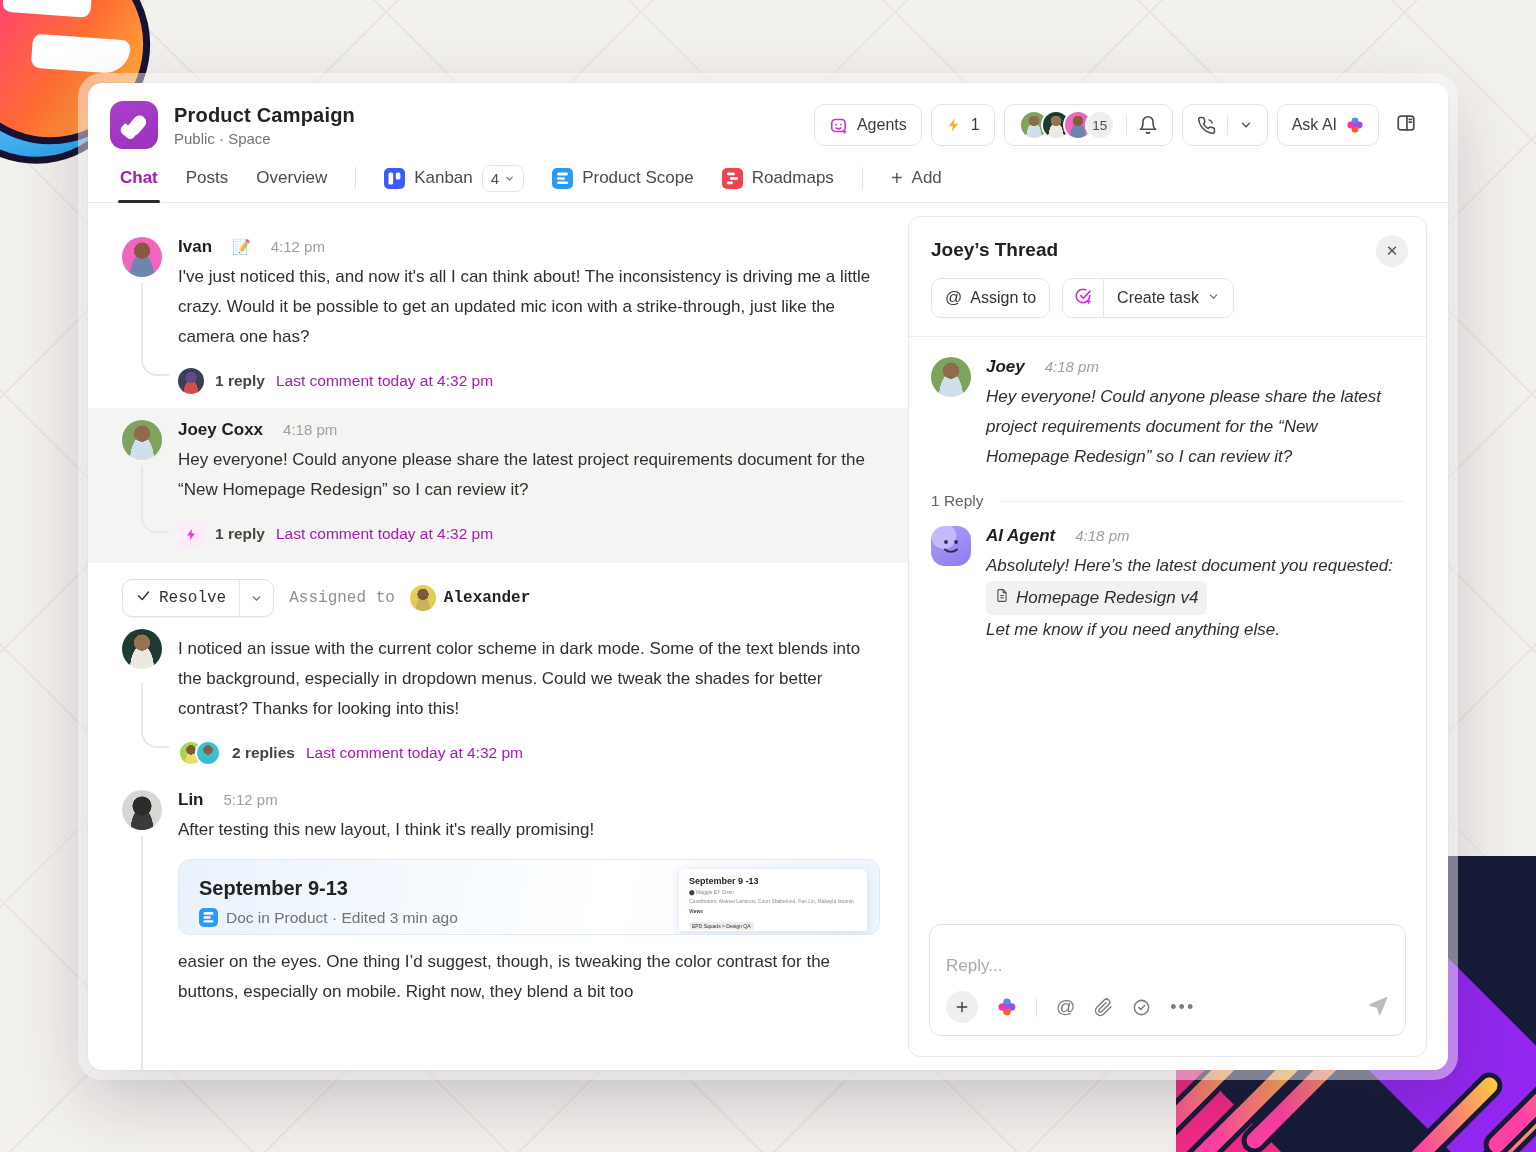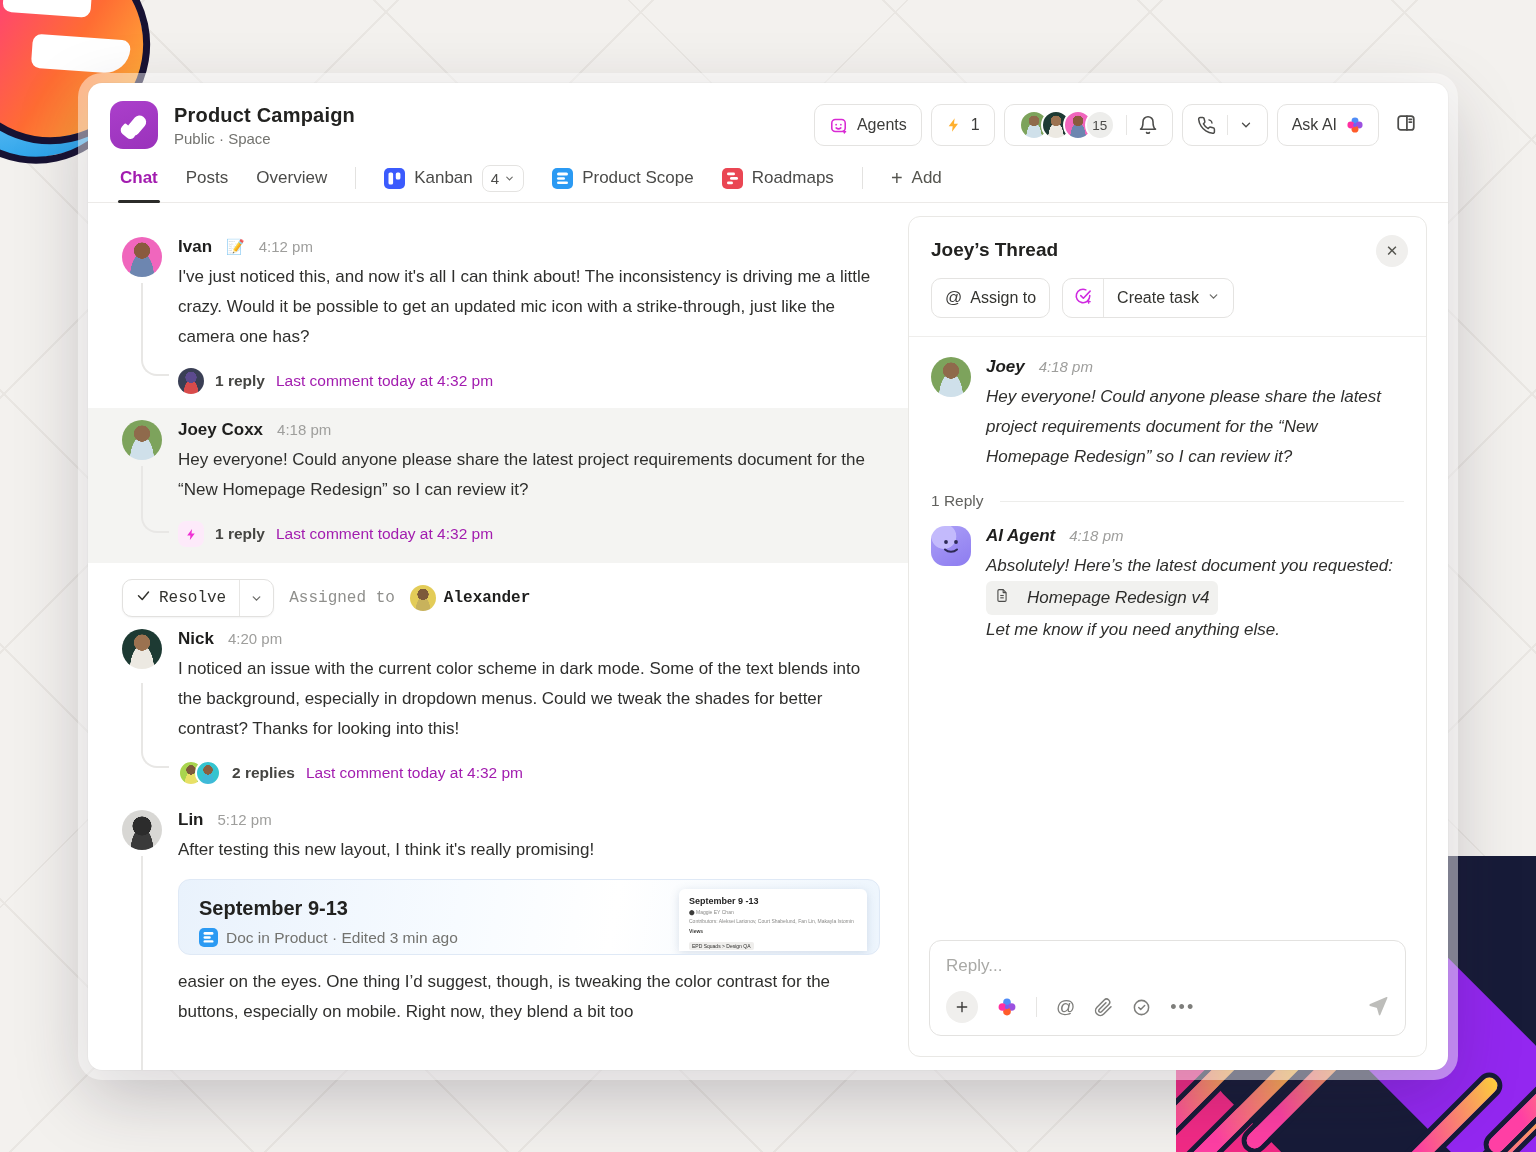--- a/index.html
+++ b/index.html
@@ -88,21 +88,21 @@
   .av-alex { background:radial-gradient(circle at 50% 36%, #7d5a3a 0 26%, transparent 27%), radial-gradient(ellipse at 50% 104%, #c8b25c 0 40%, transparent 41%), #e3cc58; }
   .av-rep1 { background:radial-gradient(circle at 50% 36%, #5c4a8e 0 26%, transparent 27%), radial-gradient(ellipse at 50% 104%, #d84b4b 0 40%, transparent 41%), #3a3f55; }
   .av-rep2 { background:radial-gradient(circle at 50% 36%, #7d5a3a 0 26%, transparent 27%), radial-gradient(ellipse at 50% 104%, #e8e066 0 40%, transparent 41%), #a9d44e; }
   .av-rep3 { background:radial-gradient(circle at 50% 36%, #8a5f40 0 26%, transparent 27%), radial-gradient(ellipse at 50% 104%, #3fb9d8 0 40%, transparent 41%), #35c4cf; }
 
   .connector { position:absolute; left:53px; top:58px; bottom:24px; width:28px;
     border-left:2px solid #e8e7e5; border-bottom:2px solid #e8e7e5; border-bottom-left-radius:16px; }
   .connector.line-only { border-bottom:none; border-radius:0; bottom:-60px; }
 
   .msg-body { flex:1; min-width:0; }
-  .msg-head { display:flex; align-items:baseline; gap:14px; }
+  .msg-head { display:flex; align-items:baseline; gap:20px; }
   .name { font-weight:700; font-size:17px; color:#1e1e1d; }
   .badge { font-size:15px; }
   .time { font-size:15px; color:#9e9e9c; }
   .text { font-size:17px; color:#2f2f2d; line-height:30px; margin-top:5px; max-width:705px; }
 
   .reply-meta { display:flex; align-items:center; gap:11px; margin-top:16px; font-size:15.5px; cursor:pointer; }
   .reply-meta .count { font-weight:700; color:#454542; }
   .reply-meta .last { color:#a21caf; }
   .mini-av { width:26px; height:26px; border-radius:50%; flex:none; }
   .mini-stack { display:flex; }
@@ -146,25 +146,25 @@
   .tp-pill { display:flex; align-items:stretch; border:1px solid #e4e3e1; border-radius:10px; background:#fff; overflow:hidden; cursor:pointer; }
   .tp-pill .seg { padding:8px 13px; }
   .tp-body { flex:1; padding:20px 22px 0; overflow:hidden; }
   .tp-msg { display:flex; gap:15px;font-style:italic; }
   .tp-text { font-size:17px; color:#2f2f2d; line-height:30px; margin-top:5px; }
   .ai-avatar { width:40px; height:40px; border-radius:14px; flex:none;
     background:radial-gradient(circle at 32% 26%, #c3bafc 0 30%, transparent 32%), linear-gradient(150deg,#aca0f7,#8d7cf0); position:relative; }
   .ai-face { position:absolute; inset:0; }
   .reply-divider { display:flex; align-items:center; gap:16px; margin:20px 0 16px; font-size:15.5px; color:#61615e; font-weight:500; }
   .reply-divider .line { flex:1; height:1px; background:#ededeb; }
-  .doc-chip { display:inline-flex; align-items:flex-end; gap:18px; background:#f1f1ef; border-radius:6px; padding:2px 9px;
+  .doc-chip { display:inline-flex; align-items:flex-end; gap:7px; background:#f1f1ef; border-radius:6px; padding:2px 9px;
     font-weight:500; color:#2d2d2b; cursor:pointer; white-space:nowrap; }
   .after-line { display:block; }
 
-  .tp-composer { margin:0 20px 20px; border:1px solid #e3e2e0; border-radius:12px; padding:15px 16px 12px; }
+  .tp-composer { margin:0 20px 20px; border:1px solid #e3e2e0; border-radius:12px; padding:31px 16px 12px; }
   .reply-input { border:none; outline:none; width:100%; font-size:17px; font-family:"Liberation Sans",sans-serif; color:#2f2f2d; background:transparent; }
   .reply-input::placeholder { color:#a9a9a6; }
   .composer-icons { display:flex; align-items:center; gap:19px; margin-top:15px; }
   .plus-btn { width:32px; height:32px; border-radius:50%; background:#f0efed; display:flex; align-items:center; justify-content:center; cursor:pointer; }
   .send-btn { margin-left:auto; cursor:pointer; }
   .cic { cursor:pointer; display:flex; align-items:center; }
   .dots { font-size:18px; color:#7e7e7b; letter-spacing:2px; cursor:pointer; line-height:10px; }
 </style>
 </head>
 <body>
@@ -401,24 +401,20 @@
         <span class="assignee">
           <span class="mini-av av-alex"></span>
           <span class="name">Alexander</span>
         </span>
       </div>
 
       <div class="msg" style="padding-top:4px;">
         <div class="connector"></div>
         <div class="avatar40 av-nick"></div>
         <div class="msg-body">
-          <div class="msg-head">
-            <span class="name">Nick</span>
-            <span class="time">4:20 pm</span>
-          </div>
           <div class="text">I noticed an issue with the current color scheme in dark mode. Some of the text blends into the background, especially in dropdown menus. Could we tweak the shades for better contrast? Thanks for looking into this!</div>
           <div class="reply-meta">
             <span class="mini-stack">
               <span class="mini-av av-rep2"></span>
               <span class="mini-av av-rep3"></span>
             </span>
             <span class="count">2 replies</span>
             <span class="last">Last comment today at 4:32 pm</span>
           </div>
         </div>

